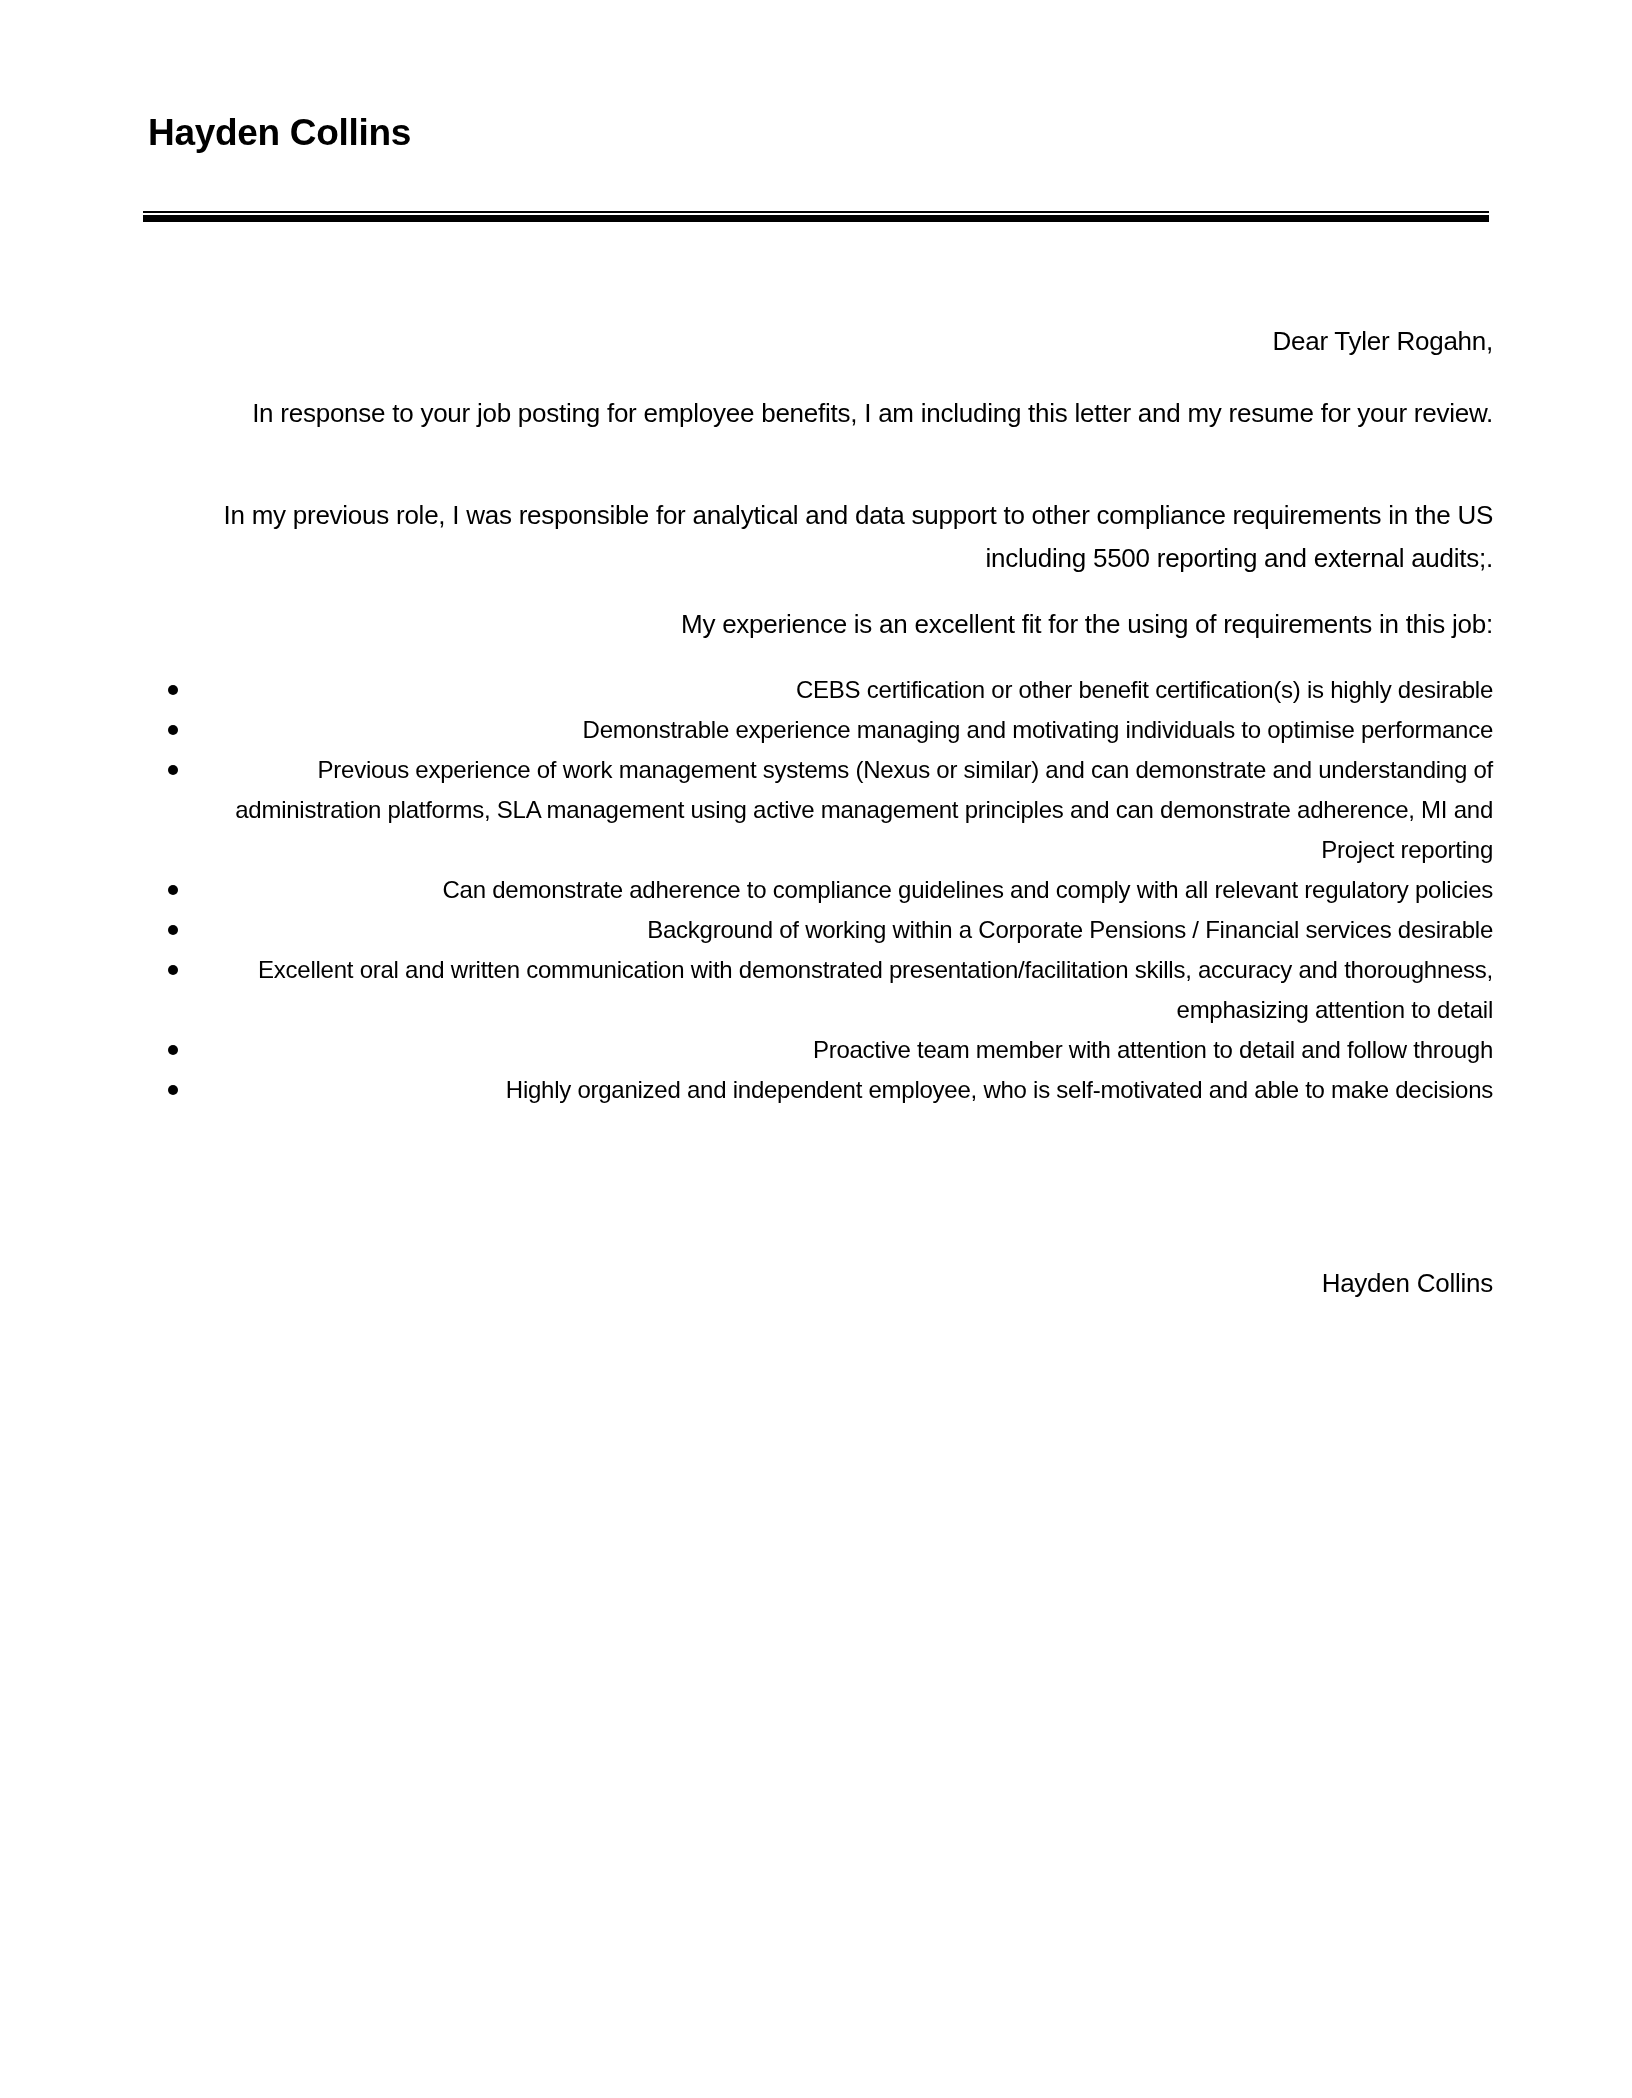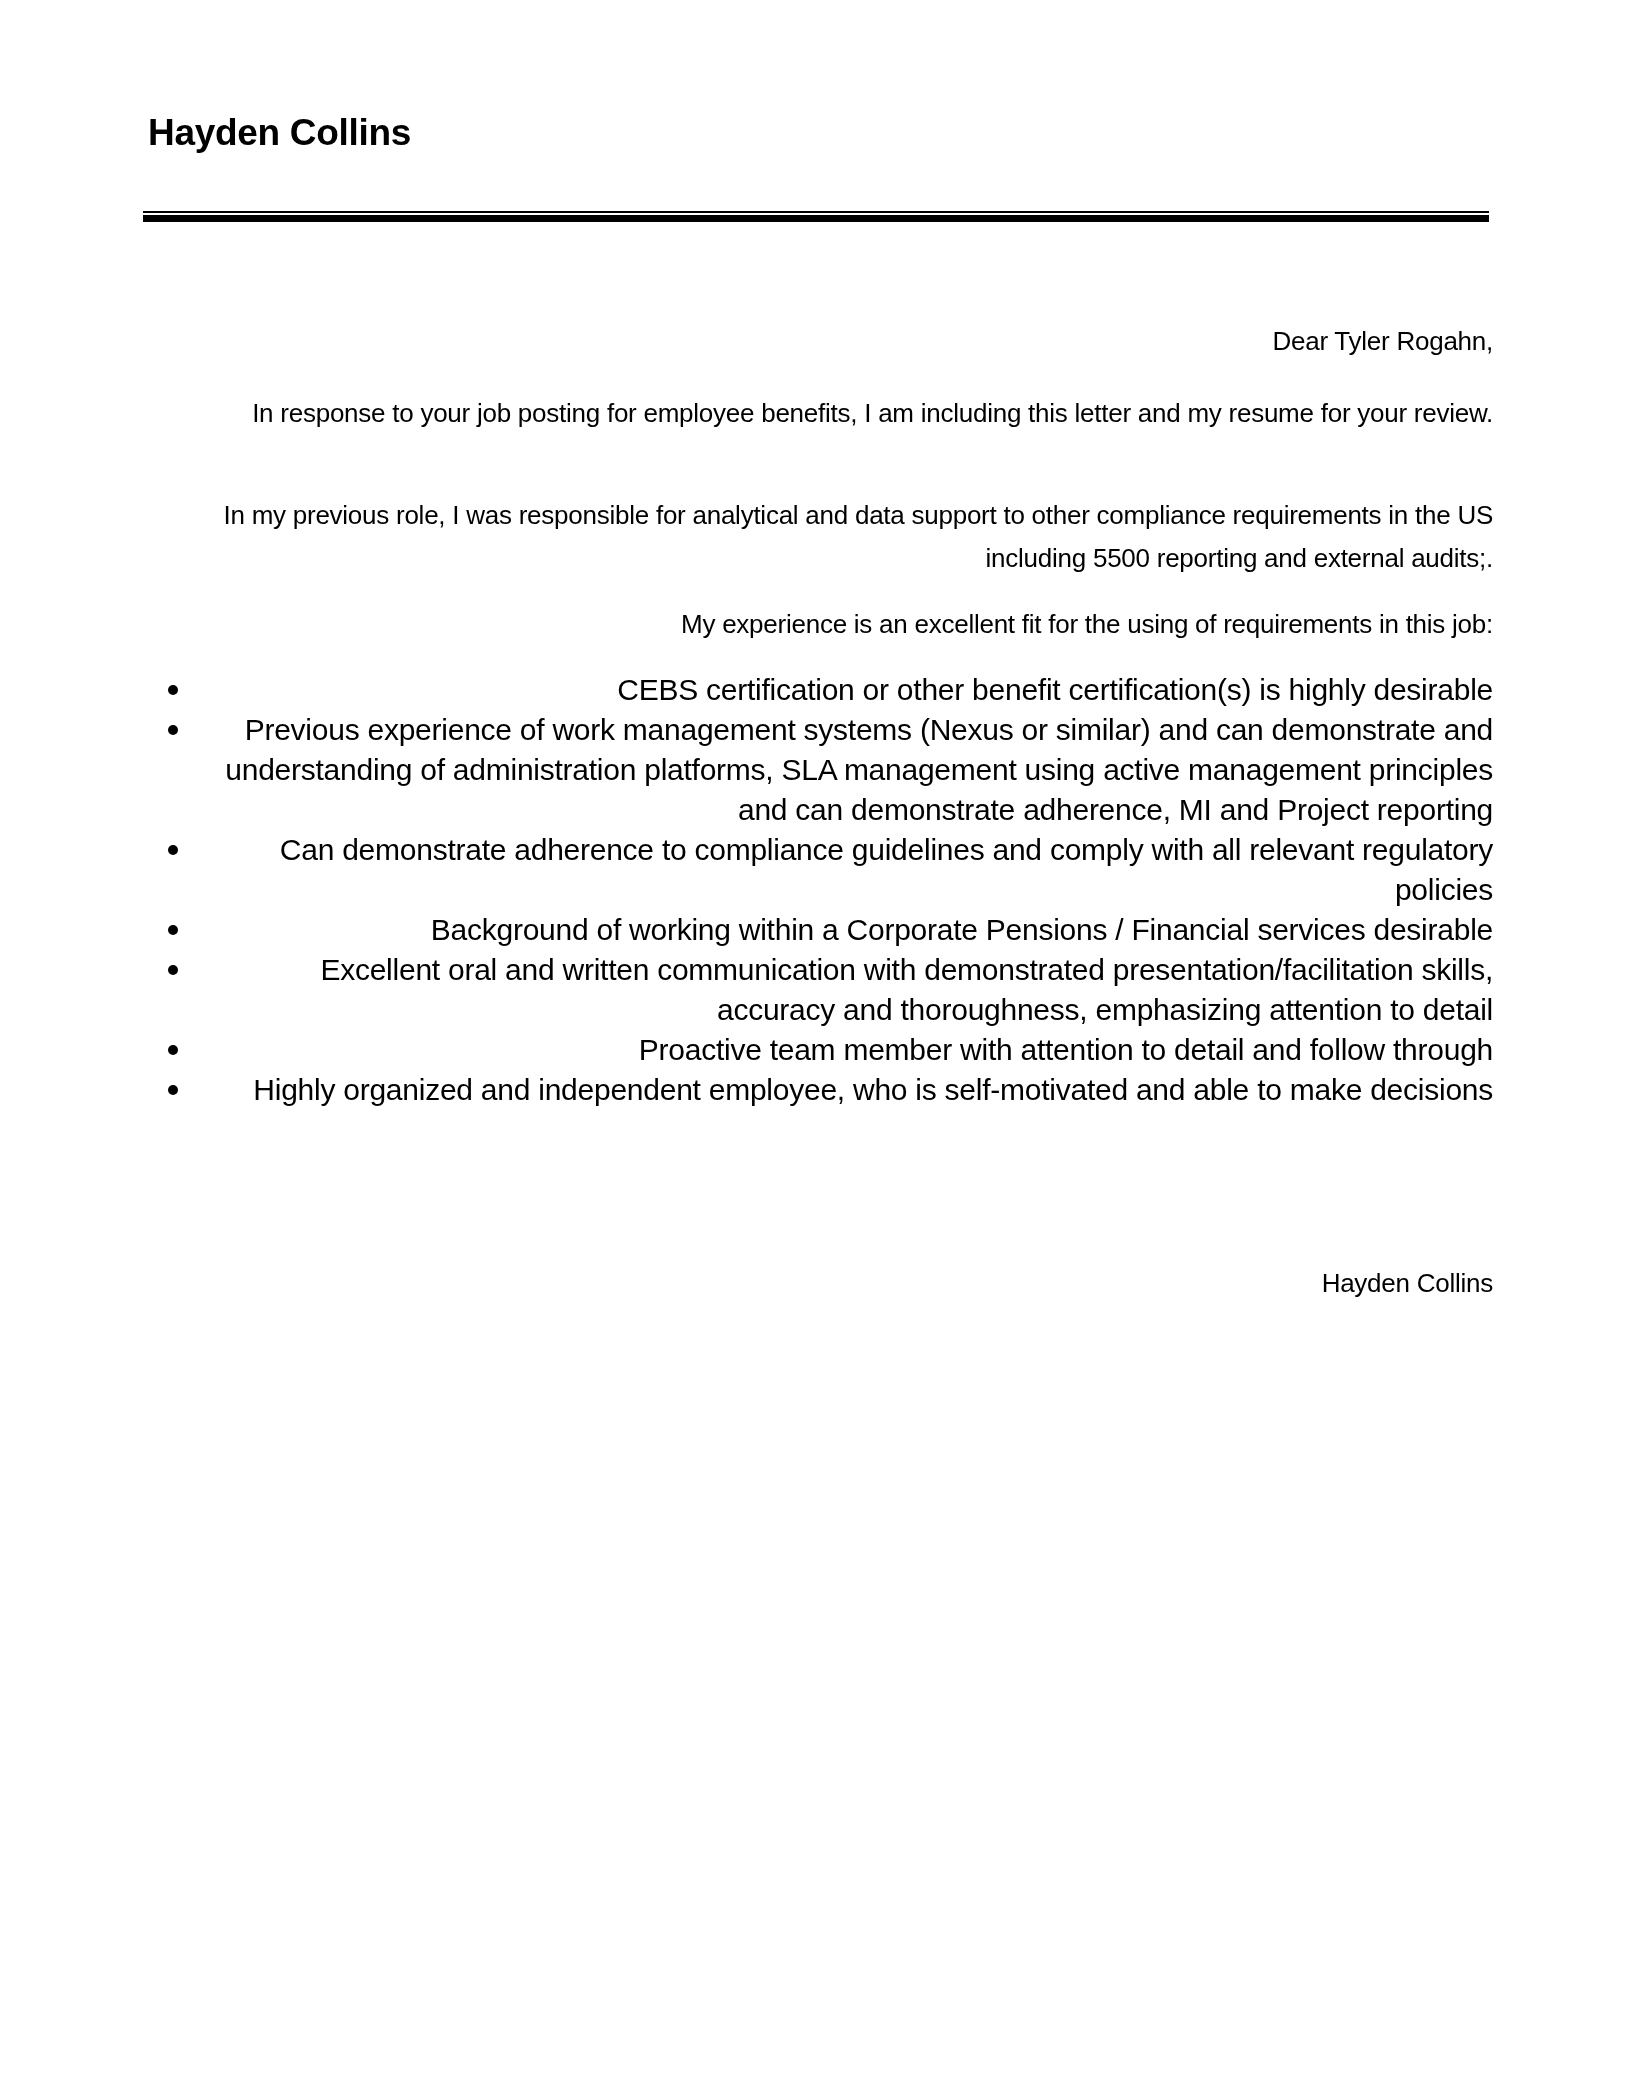--- a/index.html
+++ b/index.html
@@ -27,21 +27,21 @@
       position: absolute; left: 148px; width: 1345px;
       font-size: 26px; line-height: 43px; letter-spacing: -0.25px;
     }
     .greeting { top: 320px; font-weight: normal; }
     .p1 { top: 385px; margin-top: 7px; }
     .p2 { top: 494px; }
     .p3 { top: 603px; }
     .req-list {
       position: absolute; left: 148px; top: 670px; width: 1345px;
       margin: 0; padding: 0; list-style: none;
-      font-size: 30px; line-height: 40px; letter-spacing: -0.25px;
+      font-size: 24px; line-height: 40px; letter-spacing: -0.25px;
     }
     .req-list li { position: relative; padding-left: 48px; }
     .req-list li .bullet {
       position: absolute; left: 20px; top: 15px; width: 10px; height: 10px;
       border-radius: 50%; background: #000;
     }
     .closing { top: 1153px; font-weight: bold; }
     .signoff { top: 1219px; }
     .signature { top: 1262px; }
   </style>
@@ -53,20 +53,21 @@
   <div class="rule-thin"></div>
   <div class="rule-thick"></div>
 
   <div class="body-text greeting">Dear Tyler Rogahn,</div>
   <div class="body-text p1">In response to your job posting for employee benefits, I am including this letter and my resume for your review.</div>
   <div class="body-text p2">In my previous role, I was responsible for analytical and data support to other compliance requirements in the US including 5500 reporting and external audits;.</div>
   <div class="body-text p3">My experience is an excellent fit for the using of requirements in this job:</div>
 
   <ul class="req-list">
     <li><span class="bullet"></span><span>CEBS certification or other benefit certification(s) is highly desirable</span></li>
+    <li><span class="bullet"></span><span>Demonstrable experience managing and motivating individuals to optimise performance</span></li>
     <li><span class="bullet"></span><span>Previous experience of work management systems (Nexus or similar) and can demonstrate and understanding of administration platforms, SLA management using active management principles and can demonstrate adherence, MI and Project reporting</span></li>
     <li><span class="bullet"></span><span>Can demonstrate adherence to compliance guidelines and comply with all relevant regulatory policies</span></li>
     <li><span class="bullet"></span><span>Background of working within a Corporate Pensions / Financial services desirable</span></li>
     <li><span class="bullet"></span><span>Excellent oral and written communication with demonstrated presentation/facilitation skills, accuracy and thoroughness, emphasizing attention to detail</span></li>
     <li><span class="bullet"></span><span>Proactive team member with attention to detail and follow through</span></li>
     <li><span class="bullet"></span><span>Highly organized and independent employee, who is self-motivated and able to make decisions</span></li>
   </ul>
 
   <div class="body-text signature">Hayden Collins</div>
 </div>

